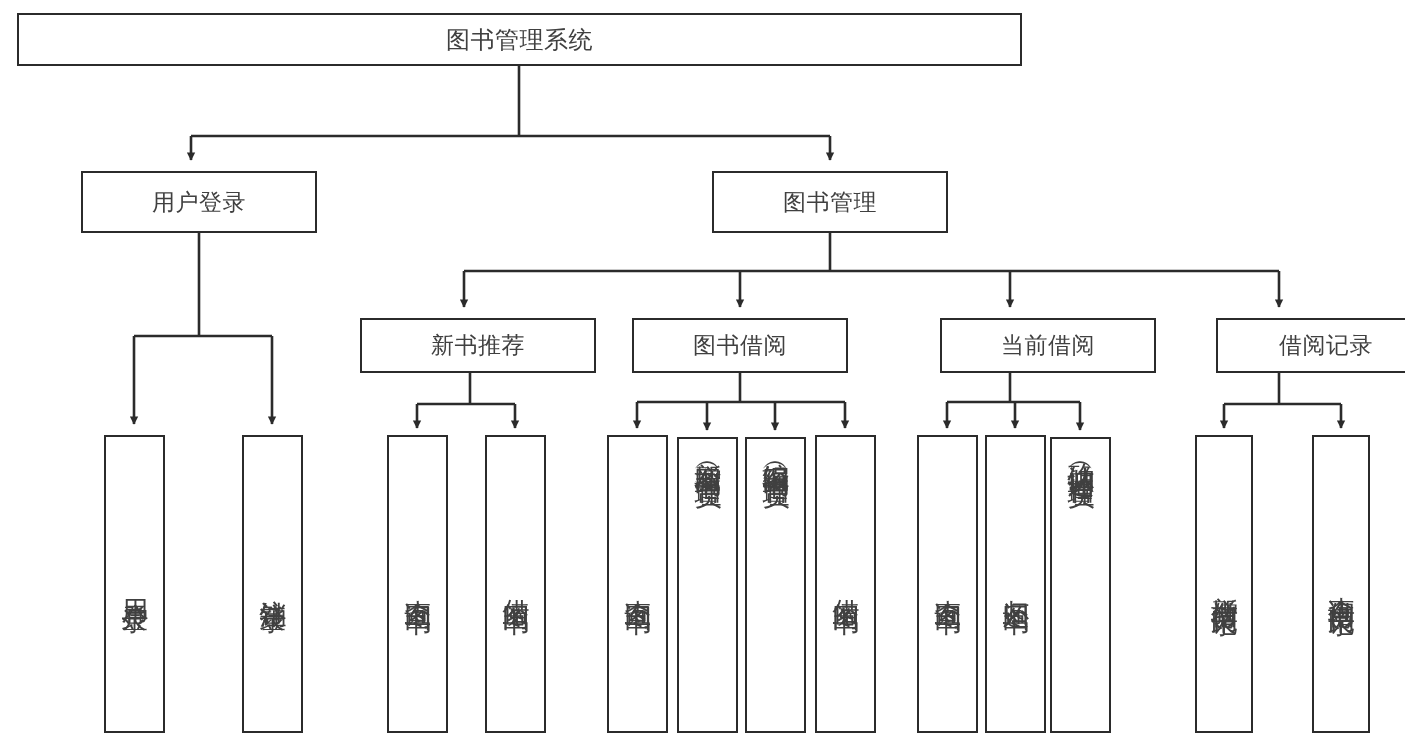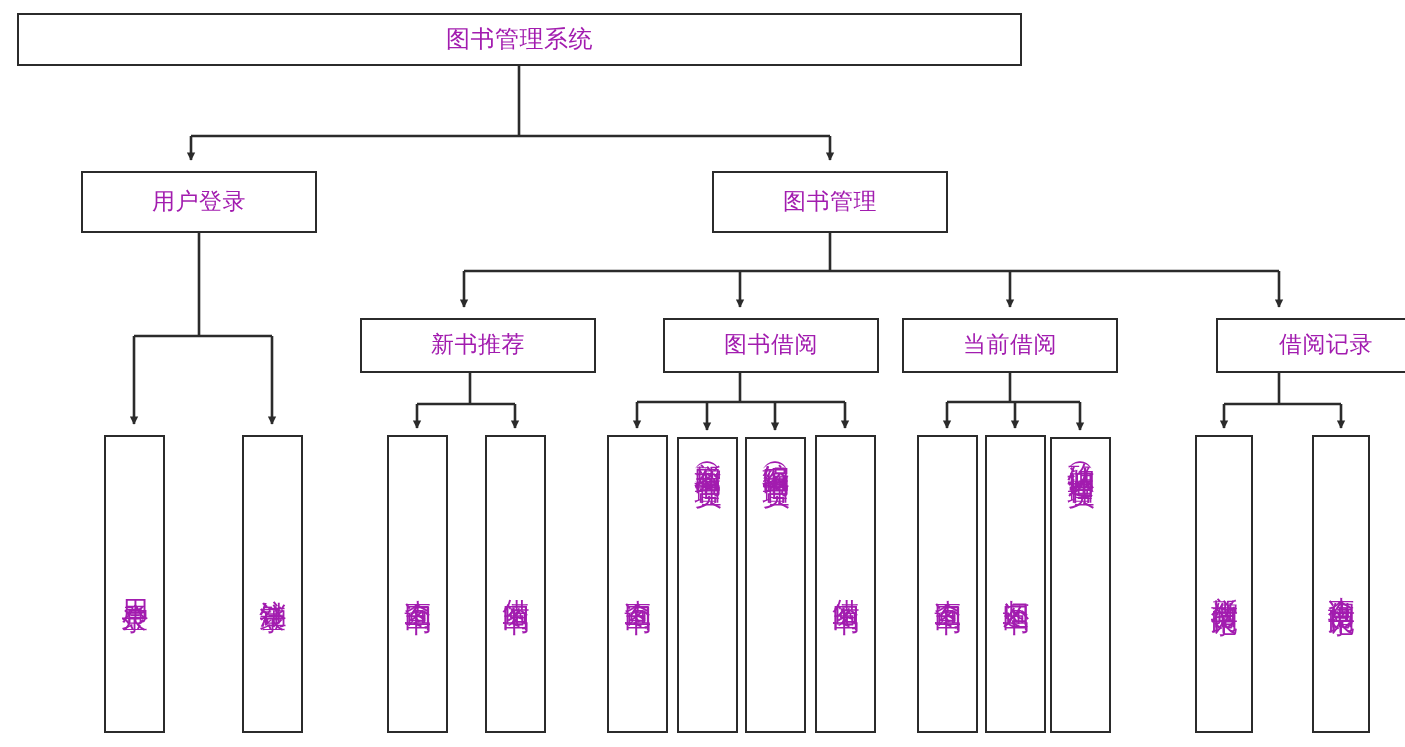--- a/index.html
+++ b/index.html
@@ -29,22 +29,22 @@
     position: absolute;
     box-sizing: border-box;
     border: 2.5px solid #2b2b2b;
     background: #ffffff;
     display: flex;
     align-items: center;
     justify-content: center;
     overflow: hidden;
   }
   .node-label {
-    font-family: Liberation Serif, serif;
-    color: #a21caf;
+    font-family: Liberation Sans, sans-serif;
+    color: #404040;
     line-height: 1.05;
     letter-spacing: 0.5px;
     white-space: nowrap;
   }
   .node-horizontal .node-label {
     font-size: 23px;
     text-align: center;
   }
   .node-root .node-label {
     font-size: 24px;
@@ -142,24 +142,24 @@
   <div class="node-box node-horizontal" style="left:81px; top:171px; width:236px; height:62px;">
     <span class="node-label">用户登录</span>
   </div>
   <div class="node-box node-horizontal" style="left:712px; top:171px; width:236px; height:62px;">
     <span class="node-label">图书管理</span>
   </div>
 
   <div class="node-box node-horizontal" style="left:360px; top:318px; width:236px; height:55px;">
     <span class="node-label">新书推荐</span>
   </div>
-  <div class="node-box node-horizontal" style="left:632px; top:318px; width:216px; height:55px;margin-left:31px;">
+  <div class="node-box node-horizontal" style="left:632px; top:318px; width:216px; height:55px;">
     <span class="node-label">图书借阅</span>
   </div>
-  <div class="node-box node-horizontal" style="left:902px; top:318px; width:216px; height:55px;">
+  <div class="node-box node-horizontal" style="left:940px; top:318px; width:216px; height:55px;">
     <span class="node-label">当前借阅</span>
   </div>
   <div class="node-box node-horizontal" style="left:1216px; top:318px; width:220px; height:55px;">
     <span class="node-label">借阅记录</span>
   </div>
 
   <div class="node-box node-vertical align-mid" style="left:104px; top:435px; width:61px; height:298px;">
     <span class="node-label">用户登录</span>
   </div>
   <div class="node-box node-vertical align-mid" style="left:242px; top:435px; width:61px; height:298px;">

